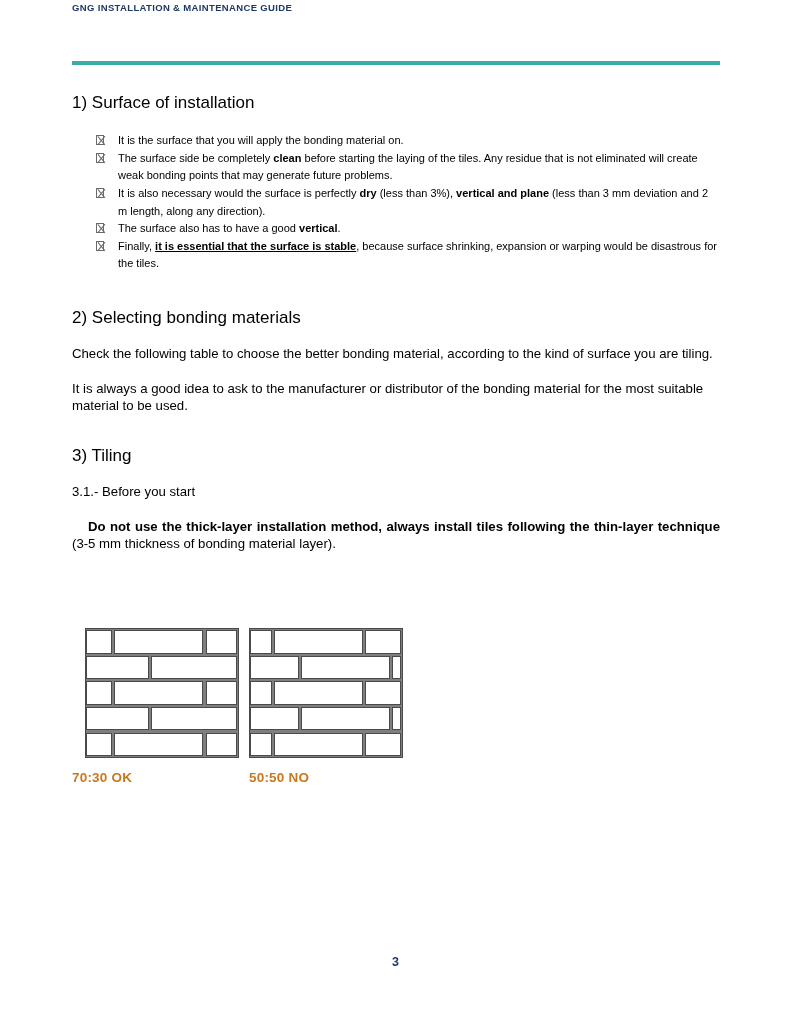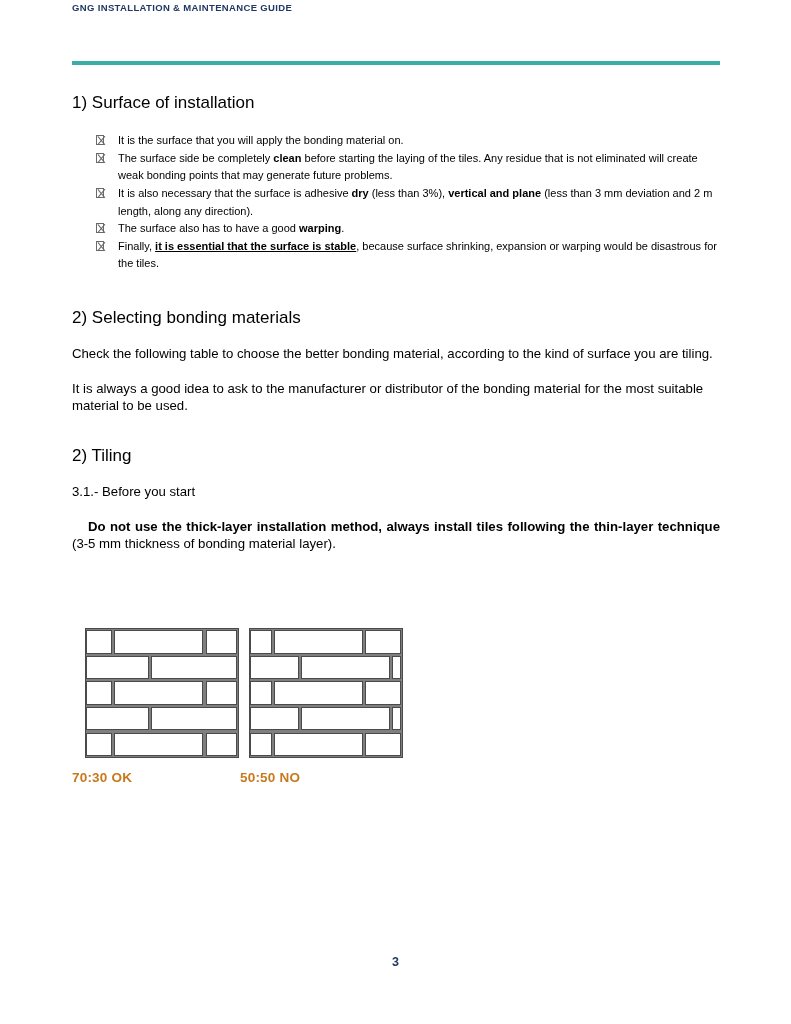--- a/index.html
+++ b/index.html
@@ -170,40 +170,40 @@
 
   <div class="content">
 
     <h2 class="section-head">1) Surface of installation</h2>
 
     <div class="gap-after-head"></div>
 
     <ul class="bullets" id="s1-bullets">
         <li><span class="tofu"></span><span><span>It is the surface that you will apply the bonding material on.</span></span></li>
         <li><span class="tofu"></span><span><span>The surface side be completely </span><span style="font-weight: bold;">clean</span><span> before starting the laying of the tiles. Any residue that is not eliminated will create weak bonding points that may generate future problems.</span></span></li>
-        <li><span class="tofu"></span><span><span>It is also necessary that the surface is adhesive </span><span style="font-weight: bold;">dry</span><span> (less than 3%), </span><span style="font-weight: bold;">vertical and plane</span><span> (less than 3 mm deviation and 2 m length, along any direction).</span></span></li>
-        <li><span class="tofu"></span><span><span>The surface also has to have a good </span><span style="font-weight: bold;">warping</span><span>.</span></span></li>
+        <li><span class="tofu"></span><span><span>It is also necessary would the surface is perfectly </span><span style="font-weight: bold;">dry</span><span> (less than 3%), </span><span style="font-weight: bold;">vertical and plane</span><span> (less than 3 mm deviation and 2 m length, along any direction).</span></span></li>
+        <li><span class="tofu"></span><span><span>The surface also has to have a good </span><span style="font-weight: bold;">vertical</span><span>.</span></span></li>
         <li><span class="tofu"></span><span><span>Finally, </span><span class="u-bold">it is essential that the surface is stable</span><span>, because surface shrinking, expansion or warping would be disastrous for the tiles.</span></span></li>
       </ul>
 
     <div class="gap-xxl"></div>
 
     <h2 class="section-head">2) Selecting bonding materials</h2>
 
     <div class="gap-md"></div>
 
     <div id="s2-paras">
         <p class="body justify"><span>Check the following table to choose the better bonding material, according to the kind of surface you are tiling.</span></p>
         <div class="gap-md"></div>
         <p class="body"><span>It is always a good idea to ask to the manufacturer or distributor of the bonding material for the most suitable material to be used.</span></p>
       </div>
 
     <div class="gap-xl"></div>
 
-    <h2 class="section-head">2) Tiling</h2>
+    <h2 class="section-head">3) Tiling</h2>
 
     <div class="gap-md"></div>
 
     <p class="body">3.1.- Before you start</p>
 
     <div class="gap-md"></div>
 
     <div id="s3-paras">
         <p class="body justify"><span style="font-weight: bold; padding-left: 16px;">Do not use the thick-layer installation method, always install tiles following the thin-layer technique</span><span> (3-5 mm thickness of bonding material layer).</span></p>
         <div class="gap-md"></div>
@@ -243,21 +243,21 @@
             <div class="brick" style="left: 0px; top: 52.3px; width: 21.7px; height: 23.4px; border-color: rgb(74, 74, 74); background: rgb(255, 255, 255);"></div>
             <div class="brick" style="left: 23.9px; top: 52.3px; width: 89px; height: 23.4px; border-color: rgb(74, 74, 74); background: rgb(255, 255, 255);"></div>
             <div class="brick" style="left: 115.1px; top: 52.3px; width: 35.8px; height: 23.4px; border-color: rgb(74, 74, 74); background: rgb(255, 255, 255);"></div>
             <div class="brick" style="left: 0px; top: 77.9px; width: 49.06px; height: 23.4px; border-color: rgb(74, 74, 74); background: rgb(255, 255, 255);"></div>
             <div class="brick" style="left: 51.26px; top: 77.9px; width: 89px; height: 23.4px; border-color: rgb(74, 74, 74); background: rgb(255, 255, 255);"></div>
             <div class="brick" style="left: 142.46px; top: 77.9px; width: 8.44px; height: 23.4px; border-color: rgb(74, 74, 74); background: rgb(255, 255, 255);"></div>
             <div class="brick" style="left: 0px; top: 103.5px; width: 21.7px; height: 23.4px; border-color: rgb(74, 74, 74); background: rgb(255, 255, 255);"></div>
             <div class="brick" style="left: 23.9px; top: 103.5px; width: 89px; height: 23.4px; border-color: rgb(74, 74, 74); background: rgb(255, 255, 255);"></div>
             <div class="brick" style="left: 115.1px; top: 103.5px; width: 35.8px; height: 23.4px; border-color: rgb(74, 74, 74); background: rgb(255, 255, 255);"></div>
           </div>
-          <div class="caption" style="top: 142px; left: 4px; color: rgb(200, 121, 30);">50:50 NO</div>
+          <div class="caption" style="top: 142px; left: 13px; color: rgb(200, 121, 30);">50:50 NO</div>
         </div>
       </div>
 
   </div>
 
   <div class="page-number">3</div>
 
 </div>
 
 </body></html>

